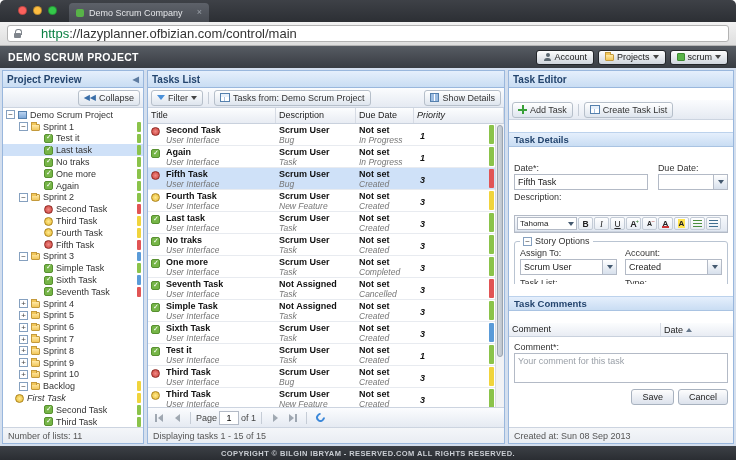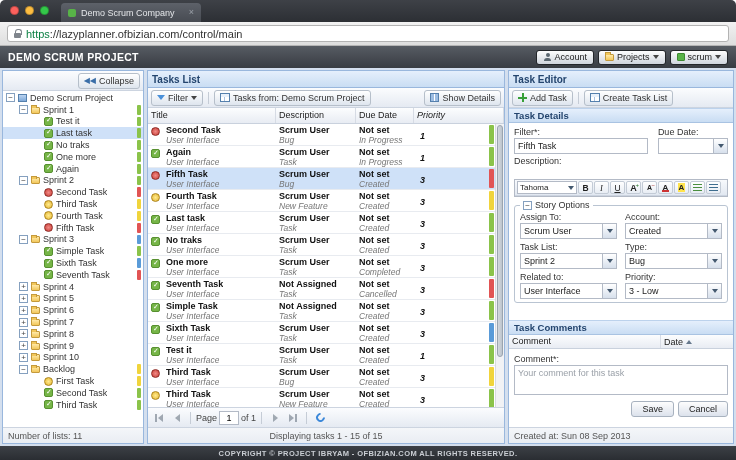--- a/index.html
+++ b/index.html
@@ -1,57 +1,57 @@
 <!DOCTYPE html>
 <html><head>
 <meta charset="utf-8">
 <style>
   * { box-sizing: border-box; margin: 0; padding: 0; }
   body { background:#c9c9c9; font-family:"Liberation Sans", sans-serif; }
   .window { width:736px; height:460px; display:flex; flex-direction:column; overflow:hidden; background:#fff; }
 
   
-  .tabbar { height:22px; flex:none; background:linear-gradient(#3e4147,#2c2f34); display:flex; align-items:flex-end; padding:0 8px; border-radius:5px 5px 0 0; }
+  .tabbar { height:22px; flex:none; background:linear-gradient(#3e4147,#2c2f34); display:flex; align-items:flex-end; padding:0 16px; border-radius:5px 5px 0 0; }
   .lights { display:flex; gap:6px; align-items:center; margin:0 12px 7px 2px; }
   .light { width:9px; height:9px; border-radius:50%; border:1px solid rgba(0,0,0,.25); }
   .l-close{ background:#fc615d; } .l-min{ background:#fdbd41; } .l-max{ background:#34c84a; }
   .tab { height:19px; min-width:140px; background:linear-gradient(#5d6169,#474b52); border-radius:4px 4px 0 0; display:flex; align-items:center; gap:5px; padding:0 7px; color:#e4e6e9; font-size:9px; }
   .favicon { width:8px; height:8px; border-radius:2px; background:#58b348; flex:none; }
   .tab-close { margin-left:auto; color:#9aa0a8; font-size:9px; line-height:9px; }
 
   .addressbar { height:24px; flex:none; background:linear-gradient(#f2f2f2,#dedede); border-bottom:1px solid #b5b5b5; display:flex; align-items:center; padding:0 7px; }
-  .urlfield { flex:1; height:17px; background:#fff; border:1px solid #b3b3b3; border-radius:3px; display:flex; align-items:center; padding:0 6px; gap:5px; font-size:11px; overflow:hidden; white-space:nowrap; }
+  .urlfield { flex:1; height:17px; background:#fff; border:1px solid #b3b3b3; border-radius:3px; display:flex; align-items:center; padding:0 6px; gap:20px; font-size:13px; overflow:hidden; white-space:nowrap; }
   .lock { width:7px; height:5px; background:#7f858c; border-radius:1px; position:relative; margin-top:3px; flex:none; }
   .lock::before { content:''; position:absolute; top:-4px; left:1px; width:5px; height:5px; border:1.5px solid #7f858c; border-bottom:none; border-radius:3px 3px 0 0; }
   .scheme { color:#0b8043; } .urlrest { color:#333; }
 
   
   .appheader { height:22px; flex:none; background:linear-gradient(#575c63,#383c42); display:flex; align-items:center; padding:0 8px; gap:4px; }
   .app-title { color:#fff; font-weight:bold; font-size:10.5px; letter-spacing:.3px; margin-right:auto; }
   .hbtn { display:inline-flex; align-items:center; gap:3px; height:15px; padding:0 6px; border:1px solid #23262a; border-radius:3px; background:linear-gradient(#fdfdfd,#cfd5dd); font-size:9px; color:#222; white-space:nowrap; }
   .icon-user { width:8px; height:8px; position:relative; }
   .icon-user::before { content:''; position:absolute; top:0; left:2.5px; width:4px; height:4px; border-radius:50%; background:#5b6770; }
   .icon-user::after { content:''; position:absolute; bottom:0; left:0.5px; width:7px; height:3.5px; border-radius:3px 3px 0 0; background:#5b6770; }
   .icon-folder-sm { width:9px; height:7px; background:linear-gradient(#ffe9a8,#f2c75a); border:1px solid #c49a3c; border-radius:1px; position:relative; }
   .icon-folder-sm::before { content:''; position:absolute; top:-2.6px; left:-1px; width:4px; height:2px; background:#f2c75a; border:1px solid #c49a3c; border-bottom:none; }
   .icon-app { width:8px; height:8px; background:#58b348; border:1px solid #3f8a33; border-radius:1px; }
   .caret { width:0; height:0; border-left:3px solid transparent; border-right:3px solid transparent; border-top:4px solid #444; }
 
   
   .main { flex:1; min-height:0; background:#d4dfee; display:flex; gap:3px; padding:2px; }
   .panel { border:1px solid #99b7dd; background:#fff; display:flex; flex-direction:column; min-height:0; min-width:0; }
-  .p-left { width:142px; flex:none; } .p-mid { width:358px; flex:none; } .p-right { flex:1; }
+  .p-left { width:142px; flex:none; } .p-mid { width:358px; flex:none; } .p-right { flex:1;gap:12px; }
   .phdr { height:17px; flex:none; background:linear-gradient(#e5effc,#c9ddf3); border-bottom:1px solid #99b7dd; color:#24456e; font-weight:bold; font-size:10px; padding:0 4px; display:flex; align-items:center; justify-content:space-between; white-space:nowrap; }
   .ptool { font-size:8px; color:#5d7ba0; }
   .tbar { height:20px; flex:none; background:linear-gradient(#fbfcfe,#e5eaf2); border-bottom:1px solid #ccd4e0; display:flex; align-items:center; padding:0 3px; gap:2px; font-size:9px; color:#333; white-space:nowrap; }
   .btn { display:inline-flex; align-items:center; gap:3px; height:16px; padding:0 5px; border:1px solid #b6bfca; border-radius:3px; background:linear-gradient(#fff,#dee5ee); font-size:9px; color:#333; white-space:nowrap; }
   .tsep { width:1px; height:12px; background:#c5ccd6; margin:0 3px; flex:none; }
   .spacer { flex:1; }
   .statusbar { height:16px; flex:none; border-top:1px solid #ccd4e0; background:linear-gradient(#f4f6f9,#e9edf3); font-size:9px; color:#555; display:flex; align-items:center; padding:0 5px; white-space:nowrap; }
-  .statusbar.right { justify-content:center; }
+  .statusbar.right { justify-content:flex-start; }
 
   
   .tree { flex:1; min-height:0; overflow:hidden; padding-top:1px; }
   .tree-row { height:11.8px; display:flex; align-items:center; position:relative; font-size:9px; color:#333; white-space:nowrap; }
   .tree-row.selected { background:#cfe1f8; }
   .expander { width:9px; height:9px; flex:none; border:1px solid #85a0bf; background:#fff; font-size:8px; line-height:7px; text-align:center; color:#444; margin-right:3px; }
   .expander.empty { border:none; background:transparent; }
   .node-icon { display:inline-block; width:9px; height:9px; flex:none; margin-right:3px; position:relative; }
   .icon-project { background:linear-gradient(#bcd4f0,#7fa9d8); border:1px solid #5580ad; height:8px; }
   .icon-folder { background:linear-gradient(#ffe9a8,#f2c75a); border:1px solid #c49a3c; border-radius:1px; height:7px; margin-top:1px; }
@@ -190,20 +190,24 @@
     <span class="hbtn">
       <span class="icon-app"></span>
       <span>scrum</span>
       <span class="caret"></span>
     </span>
   </div>
 
   <div class="main">
 
     <div class="panel p-left">
+      <div class="phdr">
+        <span>Project Preview</span>
+        <span class="ptool">◀</span>
+      </div>
       <div class="tbar">
         <span class="spacer"></span>
         <span class="btn">
           <span class="icon-collapse">◀◀</span>
           <span>Collapse</span>
         </span>
       </div>
       <div class="tree">
           <div class="tree-row" style="padding-left: 3px;">
             <span class="expander">−</span>
@@ -334,21 +338,21 @@
             <span class="expander">+</span>
             <span class="node-icon icon-folder"></span>
             <span class="node-label">Sprint 10</span>
           </div>
           <div class="tree-row" style="padding-left: 16px;">
             <span class="expander">−</span>
             <span class="node-icon icon-folder"></span>
             <span class="node-label">Backlog</span>
             <span class="node-bar" style="background: rgb(240, 212, 60);"></span>
           </div>
-          <div class="tree-row" style="padding-left: 29px;">
+          <div class="tree-row" style=" font-style: italic;">
             <span class="expander empty"></span>
             <span class="node-icon icon-feature"></span>
             <span class="node-label">First Task</span>
             <span class="node-bar" style="background: rgb(240, 212, 60);"></span>
           </div>
           <div class="tree-row" style="padding-left: 29px;">
             <span class="expander empty"></span>
             <span class="node-icon icon-task"></span>
             <span class="node-label">Second Task</span>
             <span class="node-bar" style="background: rgb(139, 195, 74);"></span>
@@ -729,21 +733,21 @@
         </span>
       </div>
 
       <div class="sub-hdr">
         <span>Task Details</span>
       </div>
 
       <div class="form">
         <div class="title-row">
           <div class="f-title">
-            <div class="flabel">Filter*:</div>
+            <div class="flabel">Date*:</div>
             <input class="txt" value="Fifth Task" style="">
           </div>
           <div class="f-due">
             <div class="flabel">Due Date:</div>
             <div class="datefield">
               <input class="txt" value="" style="">
               <span class="trigger">
                   <span class="caret-b"></span>
                 </span>
             </div>
@@ -854,15 +858,15 @@
           </div>
         </div>
       </div>
       <div class="statusbar">
         <span>Created at: Sun 08 Sep 2013</span>
       </div>
     </div>
   </div>
 
   <div class="footer">
-    <span>COPYRIGHT © PROJECT IBRYAM - OFBIZIAN.COM ALL RIGHTS RESERVED.</span>
+    <span>COPYRIGHT © BILGIN IBRYAM - RESERVED.COM ALL RIGHTS RESERVED.</span>
   </div>
 </div>
 
 </body></html>

